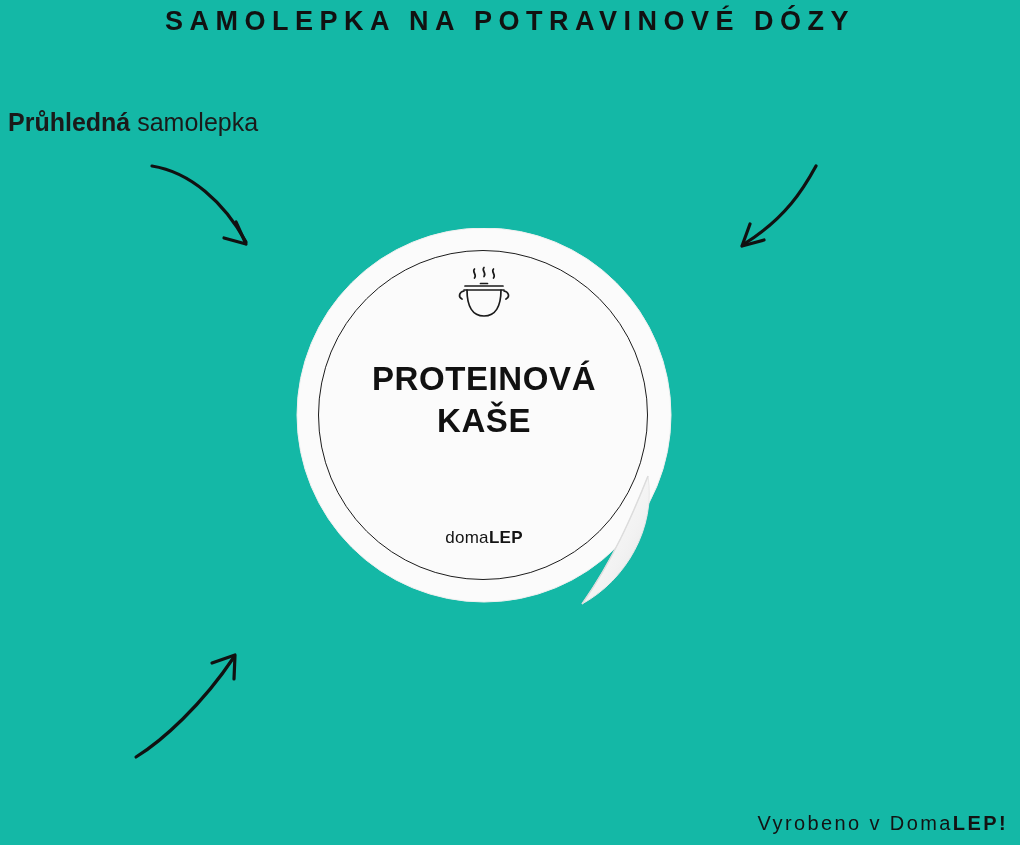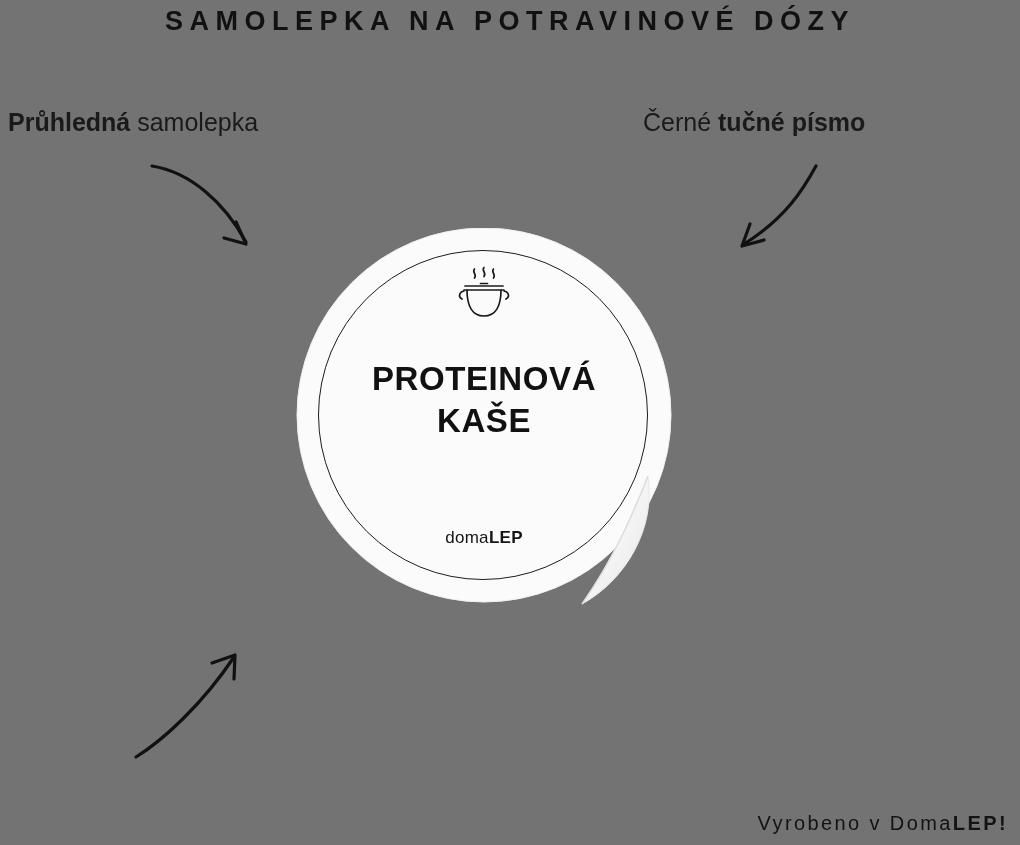--- a/index.html
+++ b/index.html
@@ -9,21 +9,21 @@
   }
   body {
     font-family: "Liberation Sans", sans-serif;
     color: #000000;
   }
   #stage {
     position: relative;
     width: 1020px;
     height: 845px;
     overflow: hidden;
-    background: #737373;
+    background: #14b8a6;
   }
 
   
   .heading {
     position: absolute;
     top: 6px;
     left: 0;
     width: 1020px;
     text-align: center;
     font-size: 27px;
@@ -134,23 +134,20 @@
 <body>
 
 <div id="stage">
 
   <div class="heading">SAMOLEPKA NA POTRAVINOVÉ DÓZY</div>
 
   <div class="annot" id="annot-transparent">
     <b>Průhledná</b><span class="light"> samolepka</span>
   </div>
 
-  <div class="annot" id="annot-font">
-    <span class="light">Černé </span><b>tučné písmo</b>
-  </div>
 
 
   <svg class="arrow-svg" id="arrow-left" width="120" height="110" viewBox="0 0 120 110">
     <path d="M2,6 C40,12 74,42 96,82" fill="none" stroke="#111111" stroke-width="3.2" stroke-linecap="round"></path>
     <path d="M96,84 L86,62 M96,84 L74,78" fill="none" stroke="#111111" stroke-width="3.2" stroke-linecap="round"></path>
   </svg>
 
   <svg class="arrow-svg" id="arrow-right" width="120" height="110" viewBox="0 0 120 110">
     <path d="M116,6 C104,28 86,58 44,84" fill="none" stroke="#111111" stroke-width="3.2" stroke-linecap="round"></path>
     <path d="M42,86 L64,80 M42,86 L50,64" fill="none" stroke="#111111" stroke-width="3.2" stroke-linecap="round"></path>

